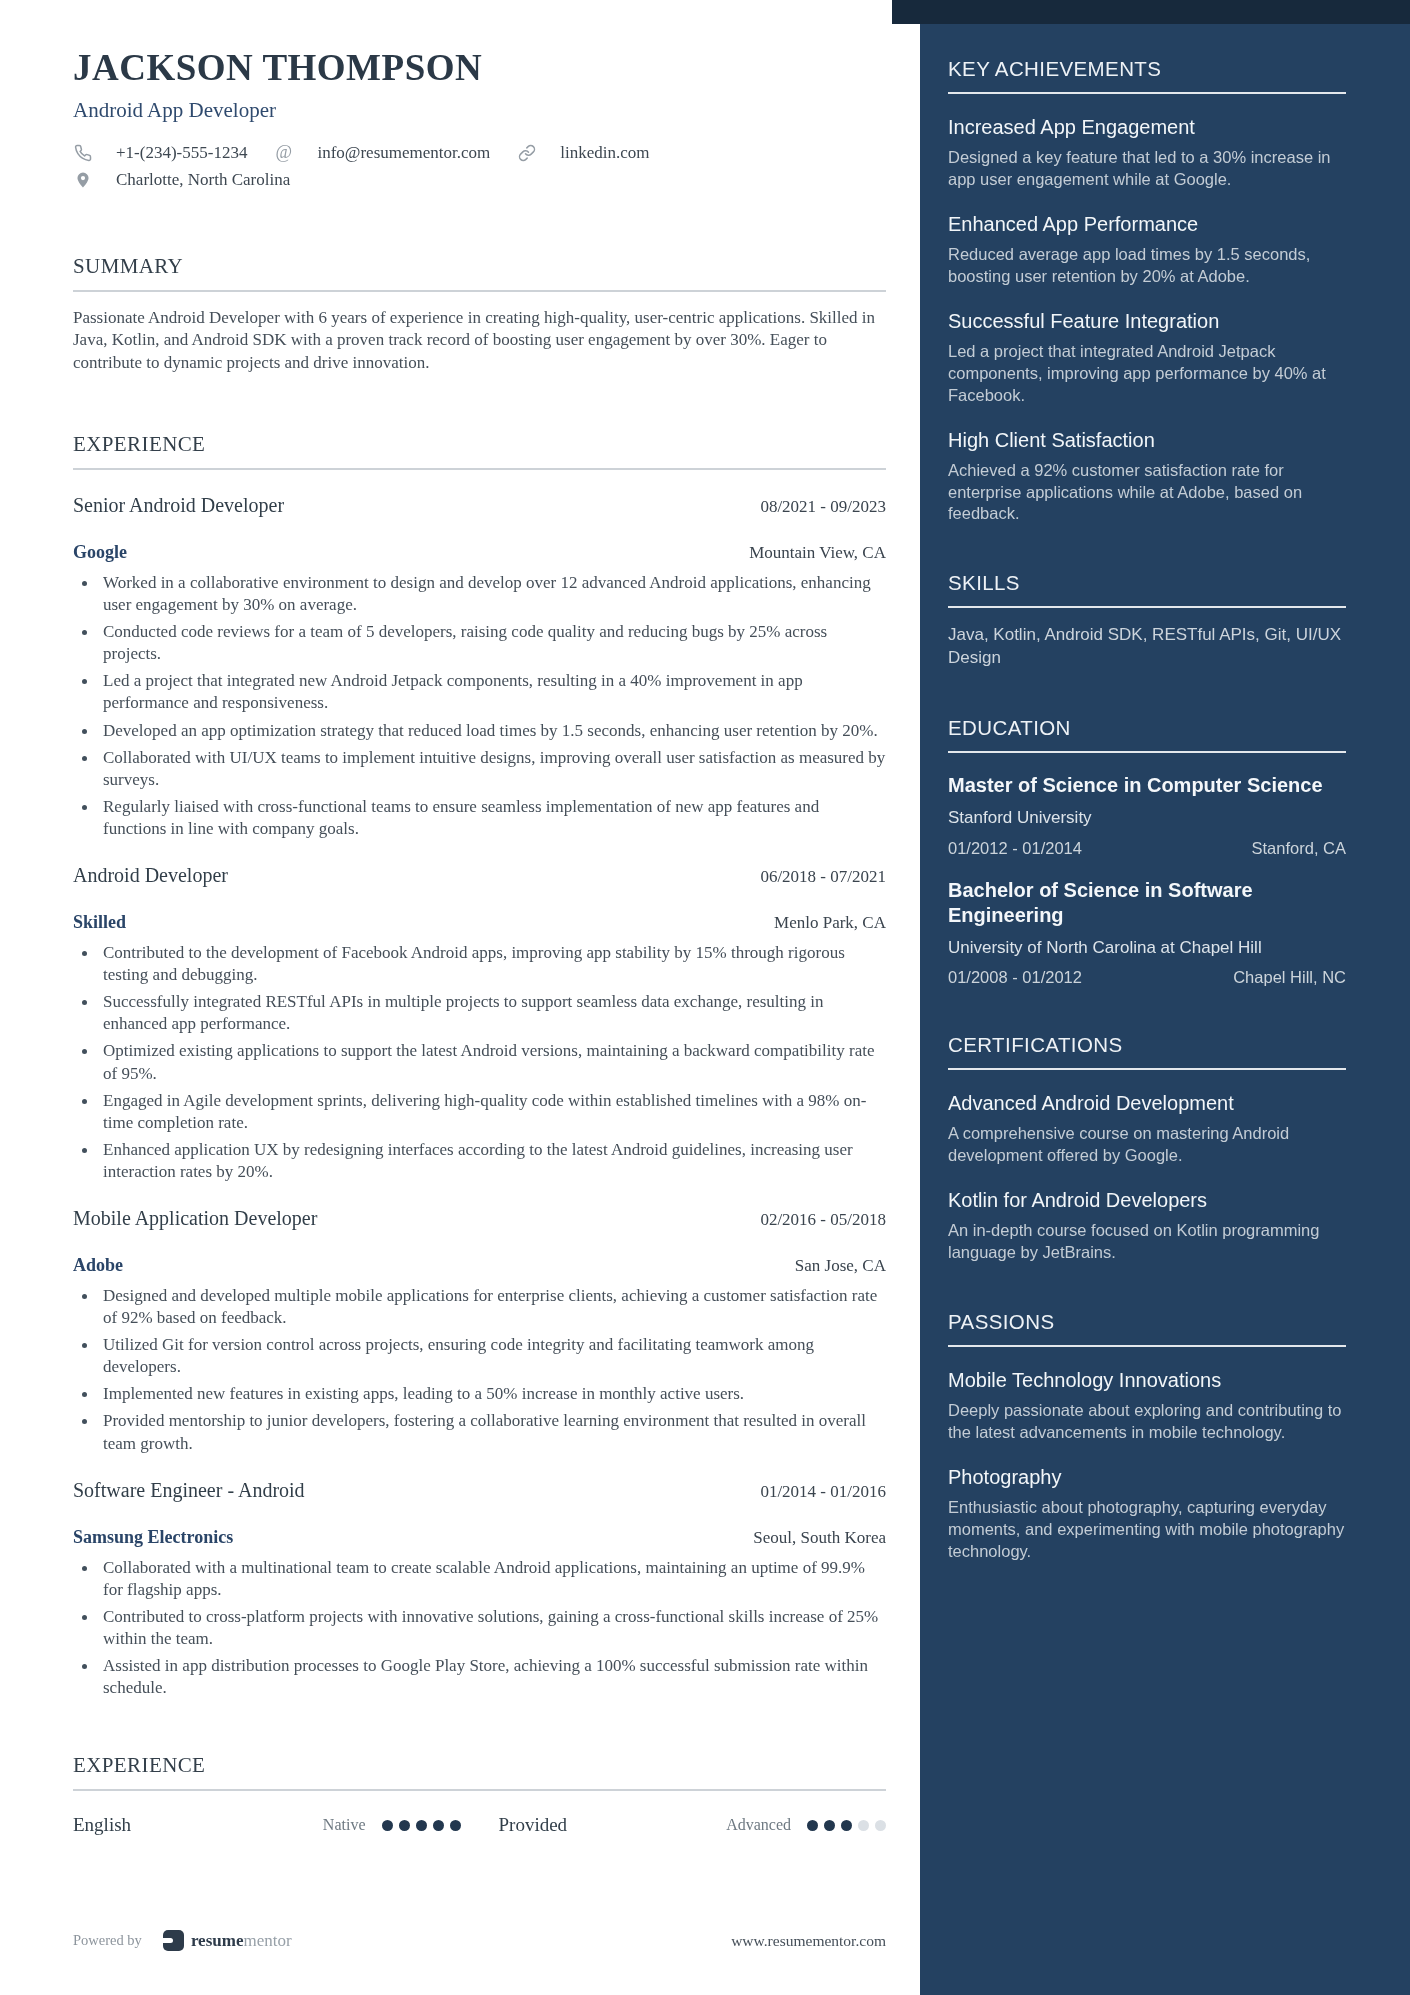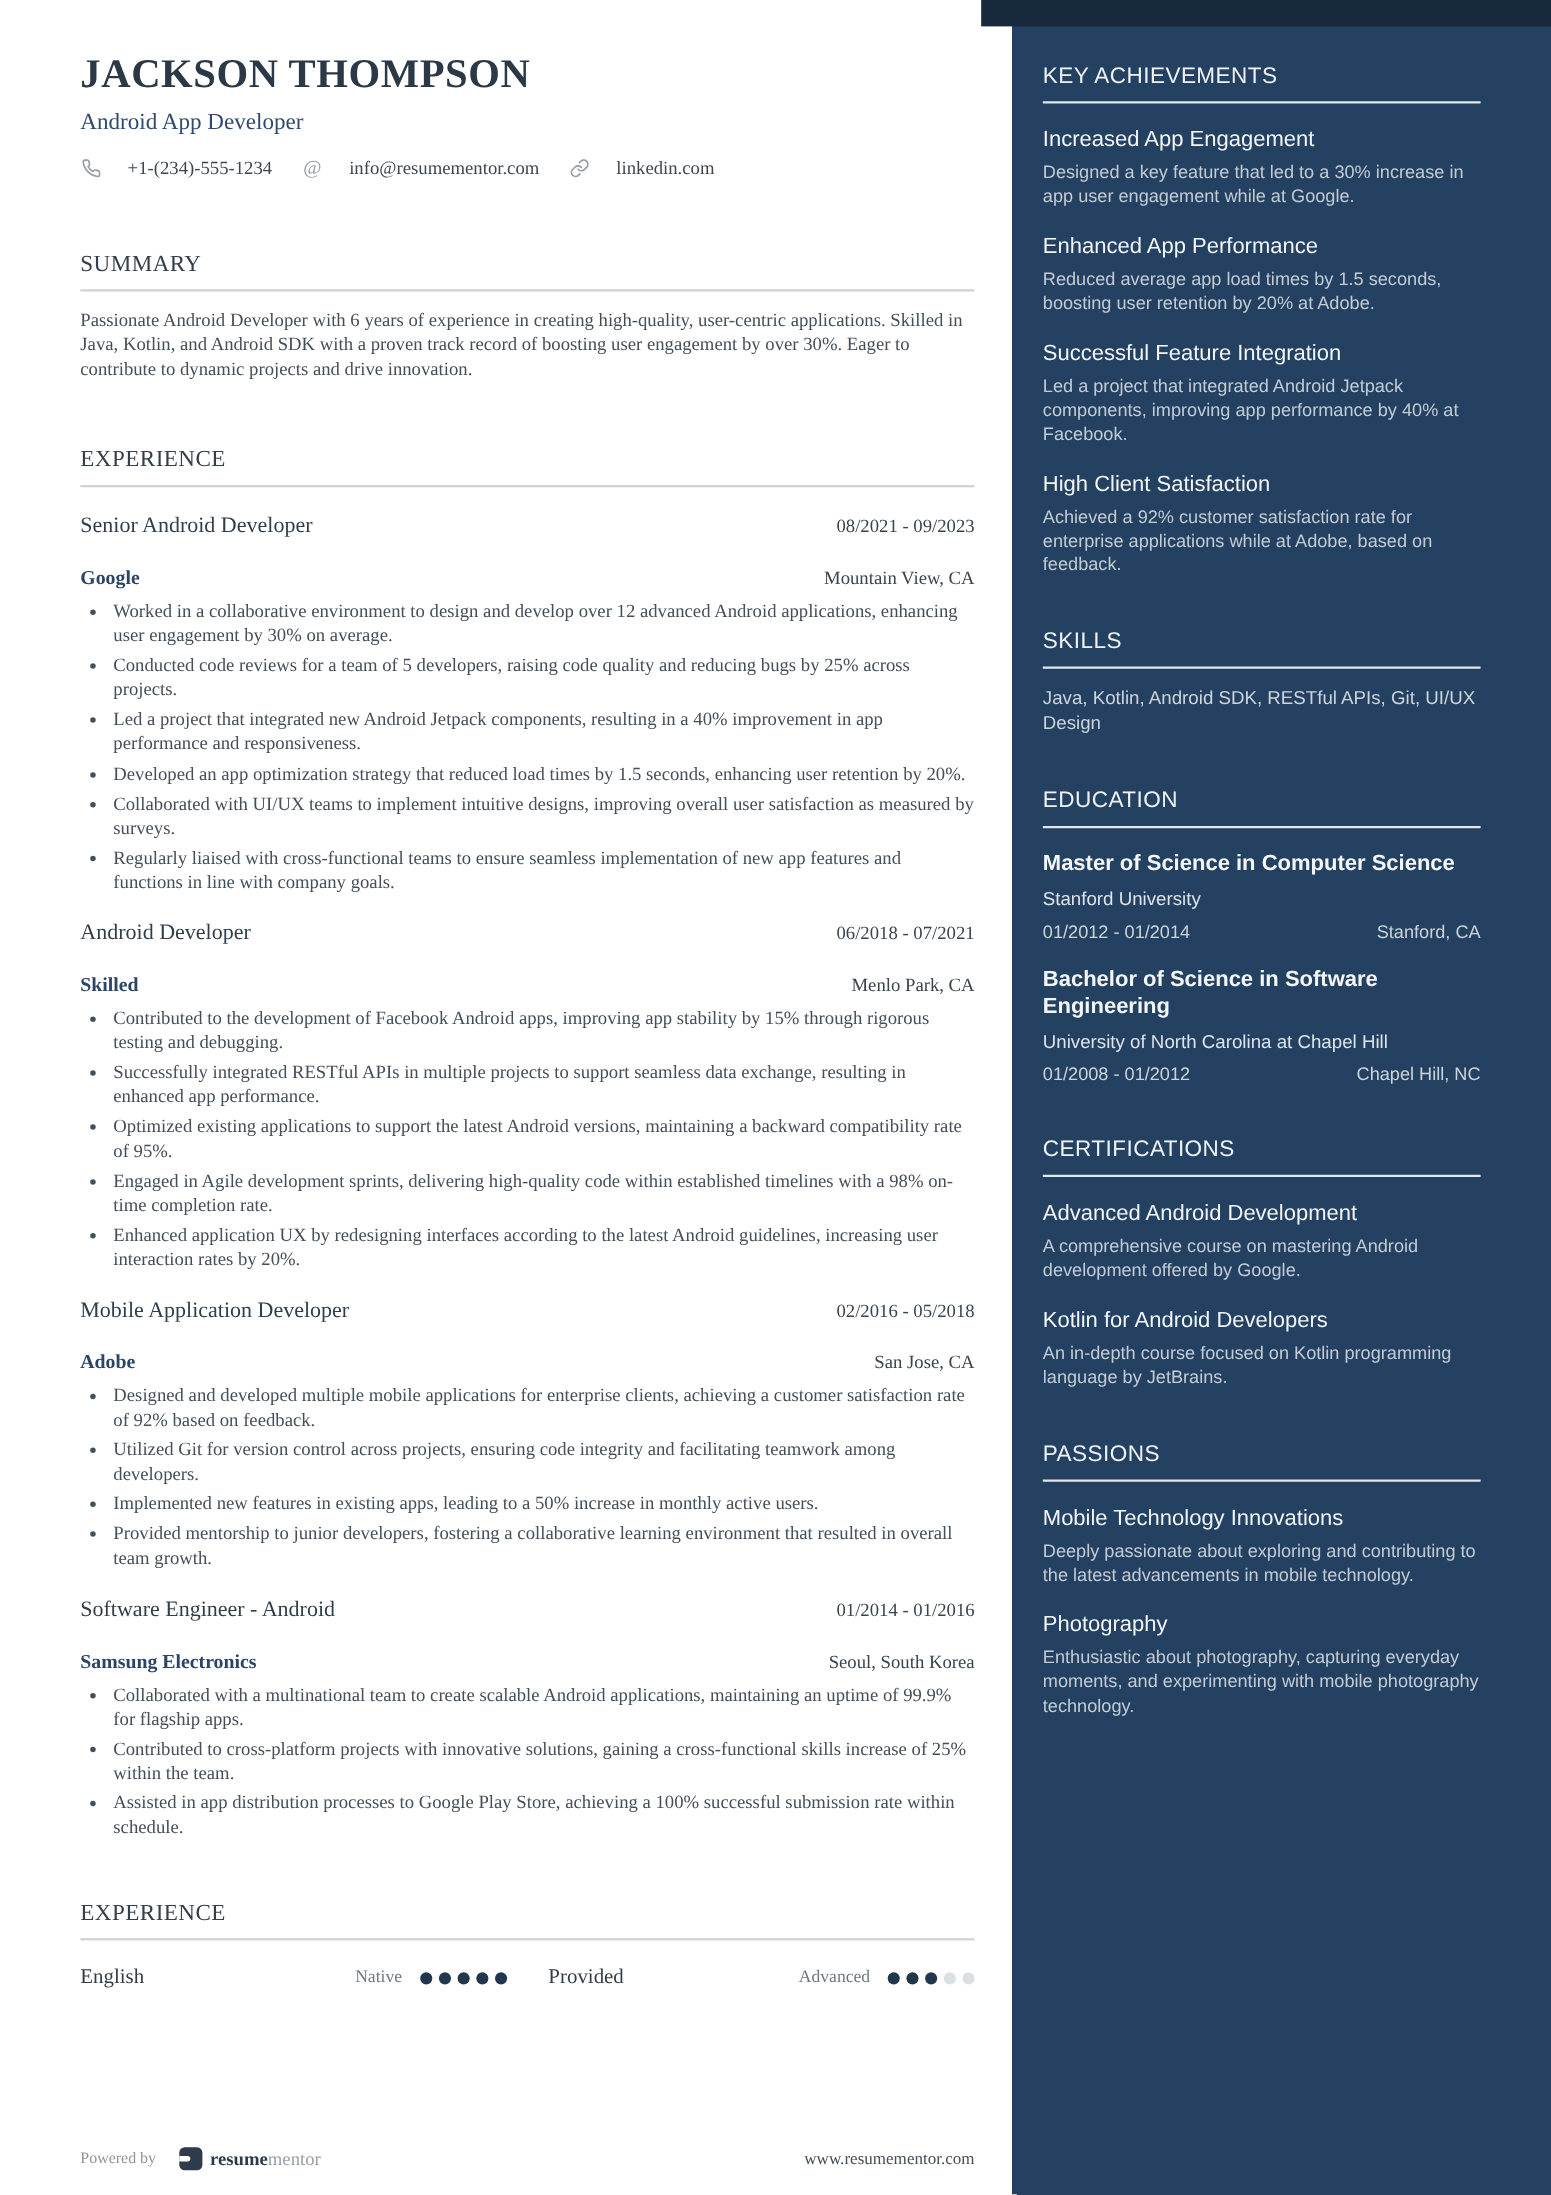--- a/index.html
+++ b/index.html
@@ -64,21 +64,21 @@
   .lang-row { display:flex; gap:38px; margin-top:23px; }
   .lang-col { flex:1; display:flex; align-items:center; }
   .lang-name { font-size:19px; color:#313e49; }
   .lang-right { margin-left:auto; display:flex; align-items:center; gap:16px; }
   .lang-label { font-size:16px; color:#6e7982; }
   .dots { display:flex; gap:6px; }
   .dot { width:11px; height:11px; border-radius:50%; background:#dbe0e5; }
   .dot.filled { background:#22374e; }
 
   .footer {
-    position:absolute; left:73px; right:34px; bottom:22px;
+    position:absolute; left:73px; right:34px; bottom:44px;
     display:flex; justify-content:space-between; align-items:center;
   }
   .footer-left { display:flex; align-items:center; gap:21px; }
   .powered { font-size:14.5px; color:#8d959d; }
   .brand { display:flex; align-items:center; gap:7px; }
   .brand-logo { width:21px; height:21px; background:#2d3b4a; border-radius:5px; position:relative; }
   .brand-logo::after {
     content:''; position:absolute; left:0; top:8px; width:10px; height:5px;
     background:#ffffff; border-radius:0 3px 3px 0;
   }
@@ -134,20 +134,30 @@
       <span class="contact-item">
         <span class="cicon">
           <svg viewBox="0 0 24 24" fill="none" stroke="currentColor" stroke-width="2" stroke-linecap="round" stroke-linejoin="round">
               <path d="M10 13a5 5 0 0 0 7.54.54l3-3a5 5 0 0 0-7.07-7.07l-1.72 1.71"></path>
               <path d="M14 11a5 5 0 0 0-7.54-.54l-3 3a5 5 0 0 0 7.07 7.07l1.71-1.71"></path>
             </svg>
         </span>
         <span>linkedin.com</span>
       </span>
     </div>
+    <div class="contact-row">
+      <span class="contact-item">
+        <span class="cicon">
+          <svg viewBox="0 0 24 24" fill="currentColor">
+              <path d="M12 2a7.4 7.4 0 0 0-7.4 7.4C4.6 14.6 12 22 12 22s7.4-7.4 7.4-12.6A7.4 7.4 0 0 0 12 2zm0 10.2a2.8 2.8 0 1 1 0-5.6 2.8 2.8 0 0 1 0 5.6z"></path>
+            </svg>
+        </span>
+        <span>Charlotte, North Carolina</span>
+      </span>
+    </div>
   </div>
 
   <div class="section-summary">
     <div class="sec-heading">SUMMARY</div>
     <hr class="sec-rule">
     <div class="summary-text">Passionate Android Developer with 6 years of experience in creating high-quality, user-centric applications. Skilled in Java, Kotlin, and Android SDK with a proven track record of boosting user engagement by over 30%. Eager to contribute to dynamic projects and drive innovation.</div>
   </div>
 
   <div class="section-experience">
     <div class="sec-heading">EXPERIENCE</div>

